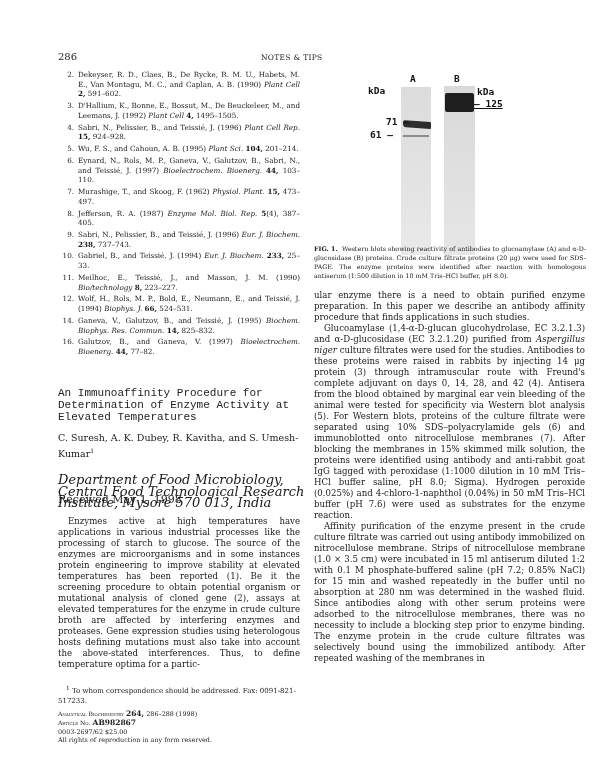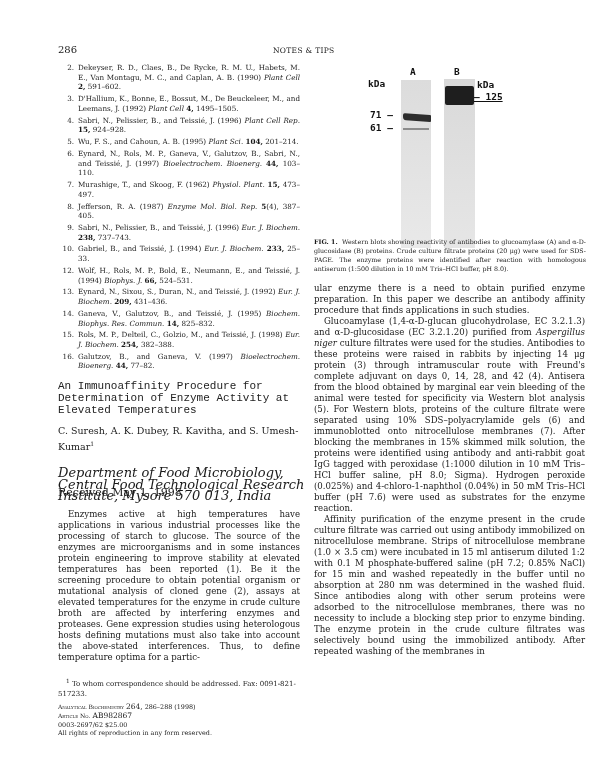--- a/index.html
+++ b/index.html
@@ -1,20 +1,20 @@
 <!DOCTYPE html>
 <html><head>
 <meta charset="utf-8">
 <style>
   html, body { margin:0; padding:0; background:#ffffff; }
   body { width:600px; height:777px; position:relative; overflow:hidden; color:#1a1a1a;
          font-family:"DejaVu Serif", "Liberation Serif", serif; }
-  .abs { position:absolute; }
+  .abs { position:absolute;margin-top:7px; }
   .pagenum { left:58px; top:44px; font-size:10px; }
-  .runhead { left:273px; top:46px; font-size:7.5px; letter-spacing:0.3px; }
+  .runhead { left:261px; top:46px; font-size:7.5px; letter-spacing:0.3px; }
 
   .refs { left:60px; top:63px; width:240px; font-size:7.2px; line-height:9.6px; }
   .ref { display:flex; margin-bottom:2.3px; }
   .ref .n { width:14px; flex:none; text-align:right; padding-right:4px; }
   .ref .t { flex:1; text-align:justify; }
   .ref i { }
   .ref b { font-weight:bold; }
 
   .title { left:58px; top:380px; width:250px; font-family:Liberation Mono, monospace;
            font-size:11px; line-height:12px; color:#222; }
@@ -23,21 +23,21 @@
   .affil { left:58px; top:467px; width:250px; font-size:13px; line-height:11.5px; font-style:italic; }
   .received { left:58px; top:486px; font-size:11px; }
 
   .body-left { left:58px; top:509px; width:242px; font-size:8.6px; line-height:11px; text-align:justify; }
   .body-left p { margin:0; text-indent:10px; }
 
   .footnote { left:58px; top:676px; width:242px; font-size:7px; line-height:10px; }
   .footnote p { margin:0; text-indent:8px; }
   .imprint { left:58px; top:703px; width:242px; font-size:6.4px; line-height:8.8px; color:#222; }
   .imprint .sc { font-variant:small-caps; font-size:6px; }
-  .imprint b { font-weight:normal; font-size:7.5px; }
+  .imprint b { font-weight:bold; font-size:7.5px; }
 
   
   .figure { left:370px; top:62px; width:170px; height:170px; }
   .lane { position:absolute; background:#e4e4e4; }
   .laneA { left:31px; top:18px; width:30px; height:168px; background:linear-gradient(#dcdcdc,#e9e9e9); }
   .laneB { left:74px; top:17px; width:31px; height:169px; background:linear-gradient(#d9d9d9,#e6e6e6); }
   .bandA1 { position:absolute; left:33px; top:52px; width:28px; height:7px; background:#2d2d2d; border-radius:2px 1px 1px 3px; transform:skewY(4deg); }
   .bandA2 { position:absolute; left:33px; top:66px; width:26px; height:2px; background:#8c8c8c; }
   .bandB { position:absolute; left:75px; top:24px; width:29px; height:19px; background:#1e1e1e; border-radius:2px; }
   .lbl { position:absolute; font-family:"DejaVu Sans Mono", monospace; font-weight:bold; font-size:9.5px; color:#111; }
@@ -86,34 +86,30 @@
     </div>
     <div class="ref">
       <span class="n">9.</span>
       <span class="t">Sabri, N., Pelissier, B., and Teissié, J. (1996) <i>Eur. J. Biochem.</i> <b>238,</b> 737–743.</span>
     </div>
     <div class="ref">
       <span class="n">10.</span>
       <span class="t">Gabriel, B., and Teissié, J. (1994) <i>Eur. J. Biochem.</i> <b>233,</b> 25–33.</span>
     </div>
     <div class="ref">
+      <span class="n">11.</span>
+      <span class="t">Meilhoc, E., Teissié, J., and Masson, J. M. (1990) <i>Bio/technology</i> <b>8,</b> 223–227.</span>
+    </div>
+    <div class="ref">
       <span class="n">12.</span>
       <span class="t">Wolf, H., Rols, M. P., Bold, E., Neumann, E., and Teissié, J. (1994) <i>Biophys. J.</i> <b>66,</b> 524–531.</span>
     </div>
     <div class="ref">
-      <span class="n">13.</span>
-      <span class="t">Eynard, N., Sixou, S., Duran, N., and Teissié, J. (1992) <i>Eur. J. Biochem.</i> <b>209,</b> 431–436.</span>
-    </div>
-    <div class="ref">
       <span class="n">14.</span>
       <span class="t">Ganeva, V., Galutzov, B., and Teissié, J. (1995) <i>Biochem. Biophys. Res. Commun.</i> <b>14,</b> 825–832.</span>
-    </div>
-    <div class="ref">
-      <span class="n">15.</span>
-      <span class="t">Rols, M. P., Delteil, C., Golzio, M., and Teissié, J. (1998) <i>Eur. J. Biochem.</i> <b>254,</b> 382–388.</span>
     </div>
     <div class="ref">
       <span class="n">16.</span>
       <span class="t">Galutzov, B., and Ganeva, V. (1997) <i>Bioelectrochem. Bioenerg.</i> <b>44,</b> 77–82.</span>
     </div>
   </div>
 
 <div class="abs title">An Immunoaffinity Procedure for Determination of Enzyme Activity at Elevated Temperatures</div>
 <div class="abs authors">
   <span>C. Suresh, A. K. Dubey, R. Kavitha, and S. Umesh-Kumar</span><sup>1</sup>
@@ -139,21 +135,21 @@
 <div class="abs figure">
   <div class="lbl" style="left:40px;top:4px;">A</div>
   <div class="lbl" style="left:84px;top:4px;">B</div>
   <div class="lbl" style="left:-2px;top:16px;">kDa</div>
   <div class="lbl" style="left:107px;top:17px;">kDa</div>
   <div class="lane laneA"></div>
   <div class="lane laneB"></div>
   <div class="bandA1"></div>
   <div class="bandA2"></div>
   <div class="bandB"></div>
-  <div class="lbl" style="left:0px;top:47px;">71 –</div>
+  <div class="lbl" style="left:16px;top:47px;">71 –</div>
   <div class="lbl" style="left:0px;top:60px;">61 –</div>
   <div class="lbl" style="left:104px;top:29px;text-decoration:underline;">– 125</div>
 </div>
 
 <div class="abs caption">
   <b>FIG. 1.</b>&nbsp;&nbsp;<span>Western blots showing reactivity of antibodies to glucoamylase (A) and α-D-glucosidase (B) proteins. Crude culture filtrate proteins (20 μg) were used for SDS-PAGE. The enzyme proteins were identified after reaction with homologous antiserum (1:500 dilution in 10 mM Tris–HCl buffer, pH 8.0).</span>
 </div>
 
 <div class="abs body-right" id="bodyright">
     <p class="cont">ular enzyme there is a need to obtain purified enzyme preparation. In this paper we describe an antibody affinity procedure that finds applications in such studies.</p>

